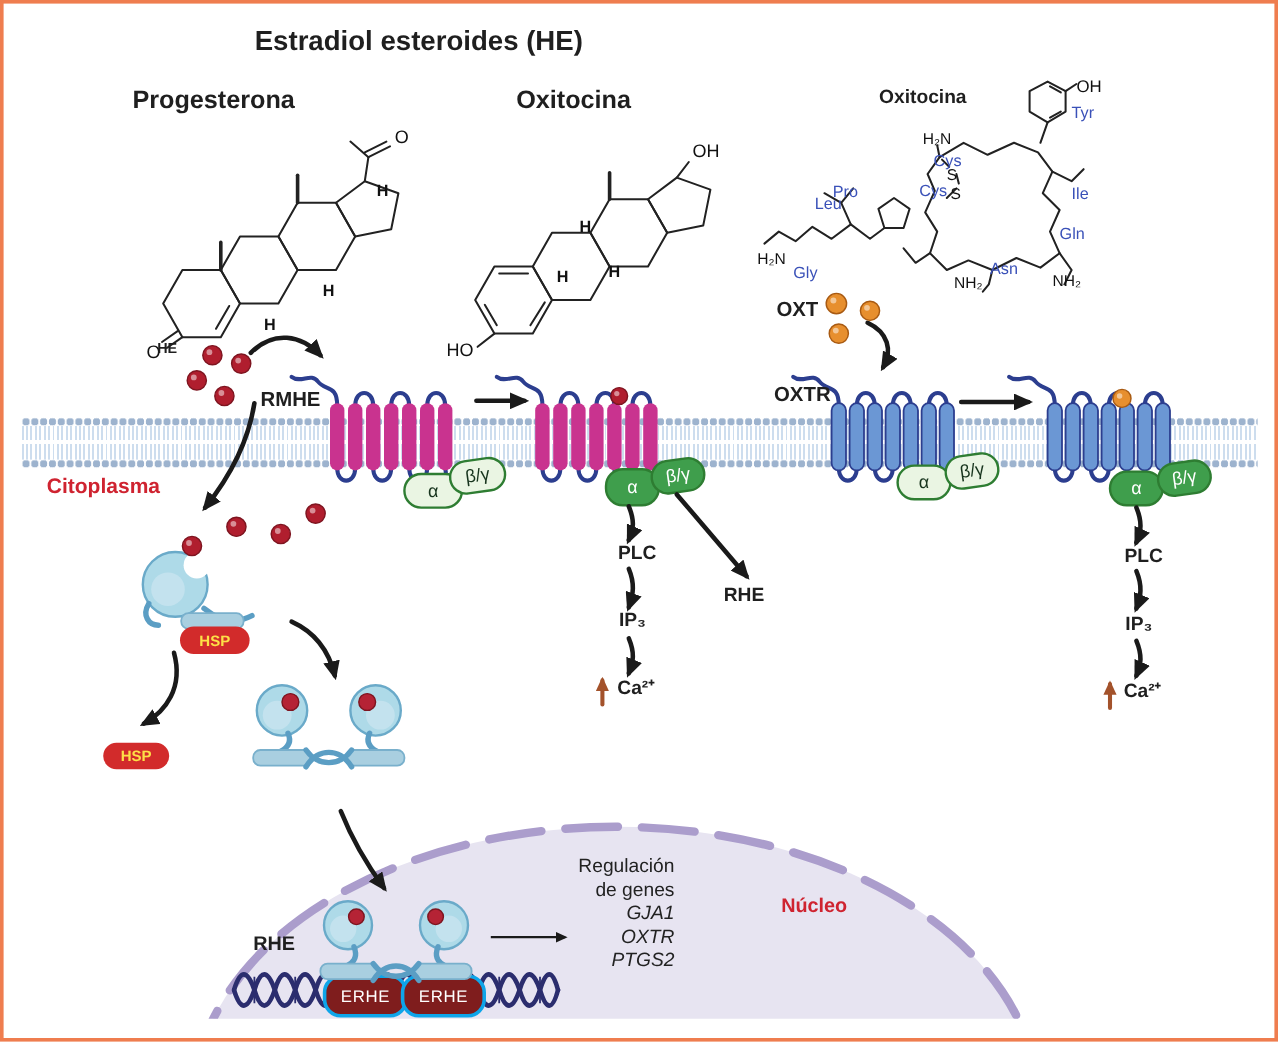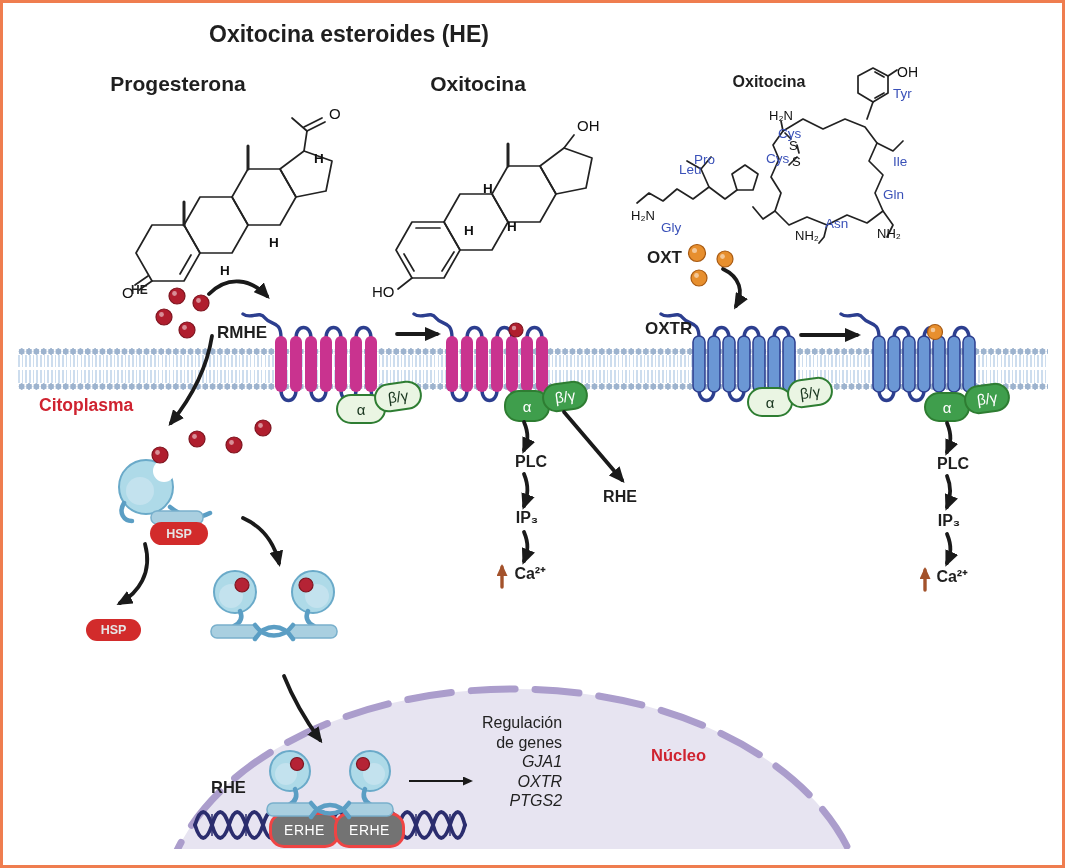--- a/index.html
+++ b/index.html
@@ -6,22 +6,22 @@
   .canvas{position:relative;width:1065px;height:868px;background:#fff;border:3px solid #ef7d4f;box-sizing:border-box;overflow:hidden}
   .abs{position:absolute}
   .lbl{position:absolute;font-weight:700;color:#1f1f1f;white-space:nowrap;line-height:1}
   .red{color:#cf2330}
   .ctr{transform:translateX(-50%)}
   .blue-res{position:absolute;color:#3a51b8;font-size:13.5px;white-space:nowrap;line-height:1}
   .atom{position:absolute;color:#111;font-size:13px;white-space:nowrap;line-height:1}
   .gp{position:absolute;border:2px solid #2e7d32;border-radius:15px;display:flex;align-items:center;justify-content:center;font-size:15px}
   .gp-i{background:#eaf5e3;color:#17341d}
   .gp-a{background:#3f9e4c;color:#fff}
-  .hsp{position:absolute;background:#d22b2b;border-radius:12px;color:#e5e5e5;font-weight:700;font-size:12.5px;display:flex;align-items:center;justify-content:center}
-  .erhe{position:absolute;background:#737373;border:3px solid #ef4444;border-radius:15px;color:#fff;font-size:14px;display:flex;align-items:center;justify-content:center;letter-spacing:.5px}
+  .hsp{position:absolute;background:#d22b2b;border-radius:12px;color:#fde047;font-weight:700;font-size:12.5px;display:flex;align-items:center;justify-content:center}
+  .erhe{position:absolute;background:#7f1d1d;border:3px solid #0ea5e9;border-radius:15px;color:#fff;font-size:14px;display:flex;align-items:center;justify-content:center;letter-spacing:.5px}
   .membrane{position:absolute;left:15px;width:1030px;top:344px;height:44px}
   .mem-dots{position:absolute;left:0;right:0;height:9px;background-image:radial-gradient(circle,#9db3ce 3px,rgba(0,0,0,0) 3.3px);background-size:7.35px 9px}
   .mem-tails{position:absolute;left:0;right:0;top:8px;height:28px;
      background-image:linear-gradient(to bottom,rgba(255,255,255,0) 12px,#fff 12px,#fff 15px,rgba(255,255,255,0) 15px),
                       repeating-linear-gradient(to right,#cdddee 0 1.6px,rgba(0,0,0,0) 1.6px 3.68px)}
   .gpcr{position:absolute}
   .gpcr .bar-p{fill:#c9338f}
   .gpcr .bar-b{fill:#6b97d4;stroke:#2c3e8f;stroke-width:1.5}
   .gpcr path{stroke:#2c3e8f;stroke-width:3.4;fill:none;stroke-linecap:round}
   .chem{position:absolute}
@@ -302,21 +302,21 @@
   <span class="blue-res" style="left:890px;top:152px">Ile</span>
 
   <span class="atom" style="left:894px;top:62px;font-size:14px">OH</span>
   <span class="atom" style="left:766px;top:106px">H₂N</span>
   <span class="atom" style="left:628px;top:206px">H₂N</span>
   <span class="atom" style="left:786px;top:136px">S</span>
   <span class="atom" style="left:789px;top:152px">S</span>
   <span class="atom" style="left:792px;top:226px">NH₂</span>
   <span class="atom" style="left:874px;top:224px">NH₂</span>
 
-  <div class="lbl ctr" style="left:346px;top:20px;font-size:23px">Oxitocina esteroides (HE)</div>
+  <div class="lbl ctr" style="left:346px;top:20px;font-size:23px">Estradiol esteroides (HE)</div>
   <div class="lbl ctr" style="left:175px;top:70px;font-size:21px">Progesterona</div>
   <div class="lbl ctr" style="left:475px;top:70px;font-size:21px">Oxitocina</div>
   <div class="lbl ctr" style="left:766px;top:71px;font-size:16px">Oxitocina</div>
 
   <div class="lbl" style="left:128px;top:281px;font-size:12px">HE</div>
   <div class="lbl" style="left:214px;top:321px;font-size:17px">RMHE</div>
   <div class="lbl" style="left:644px;top:246px;font-size:17px">OXT</div>
   <div class="lbl" style="left:642px;top:317px;font-size:17px">OXTR</div>
   <div class="lbl red" style="left:36px;top:394px;font-size:17.5px">Citoplasma</div>
 

